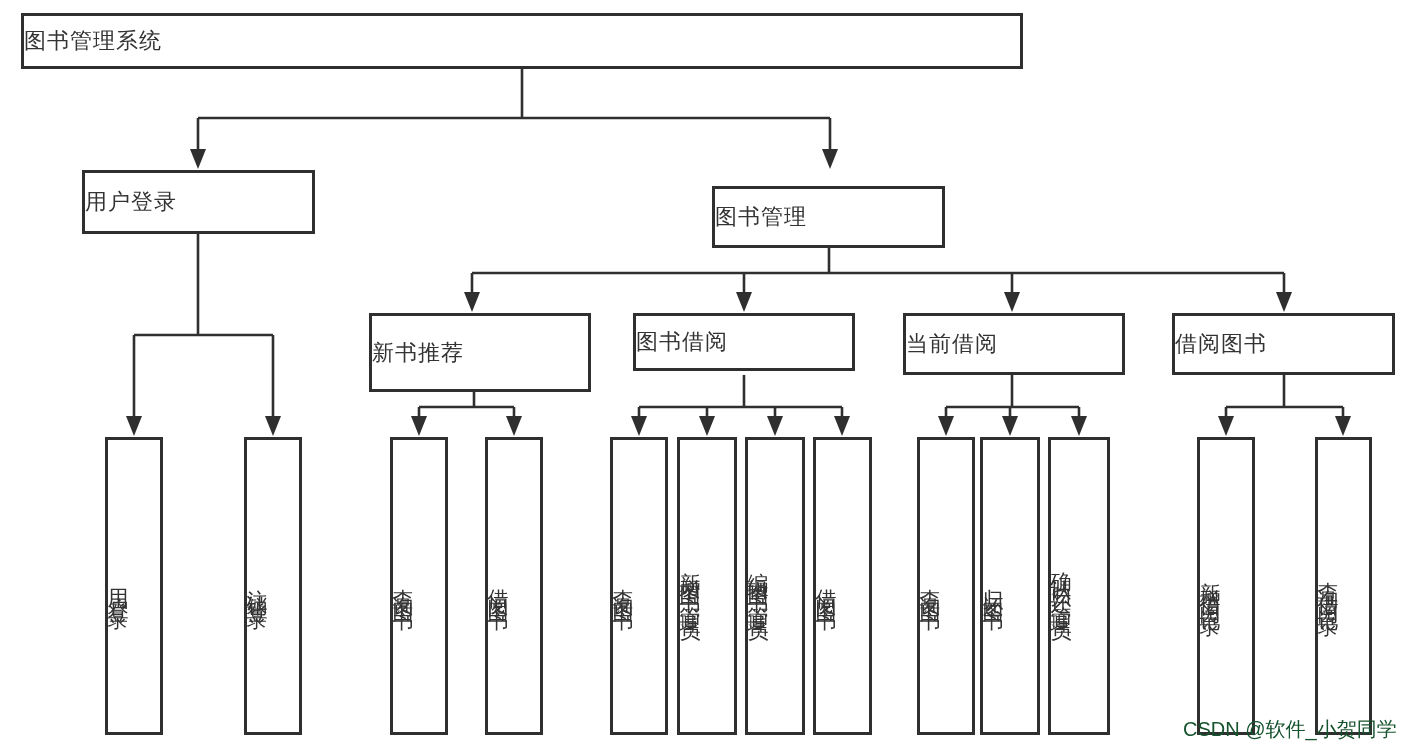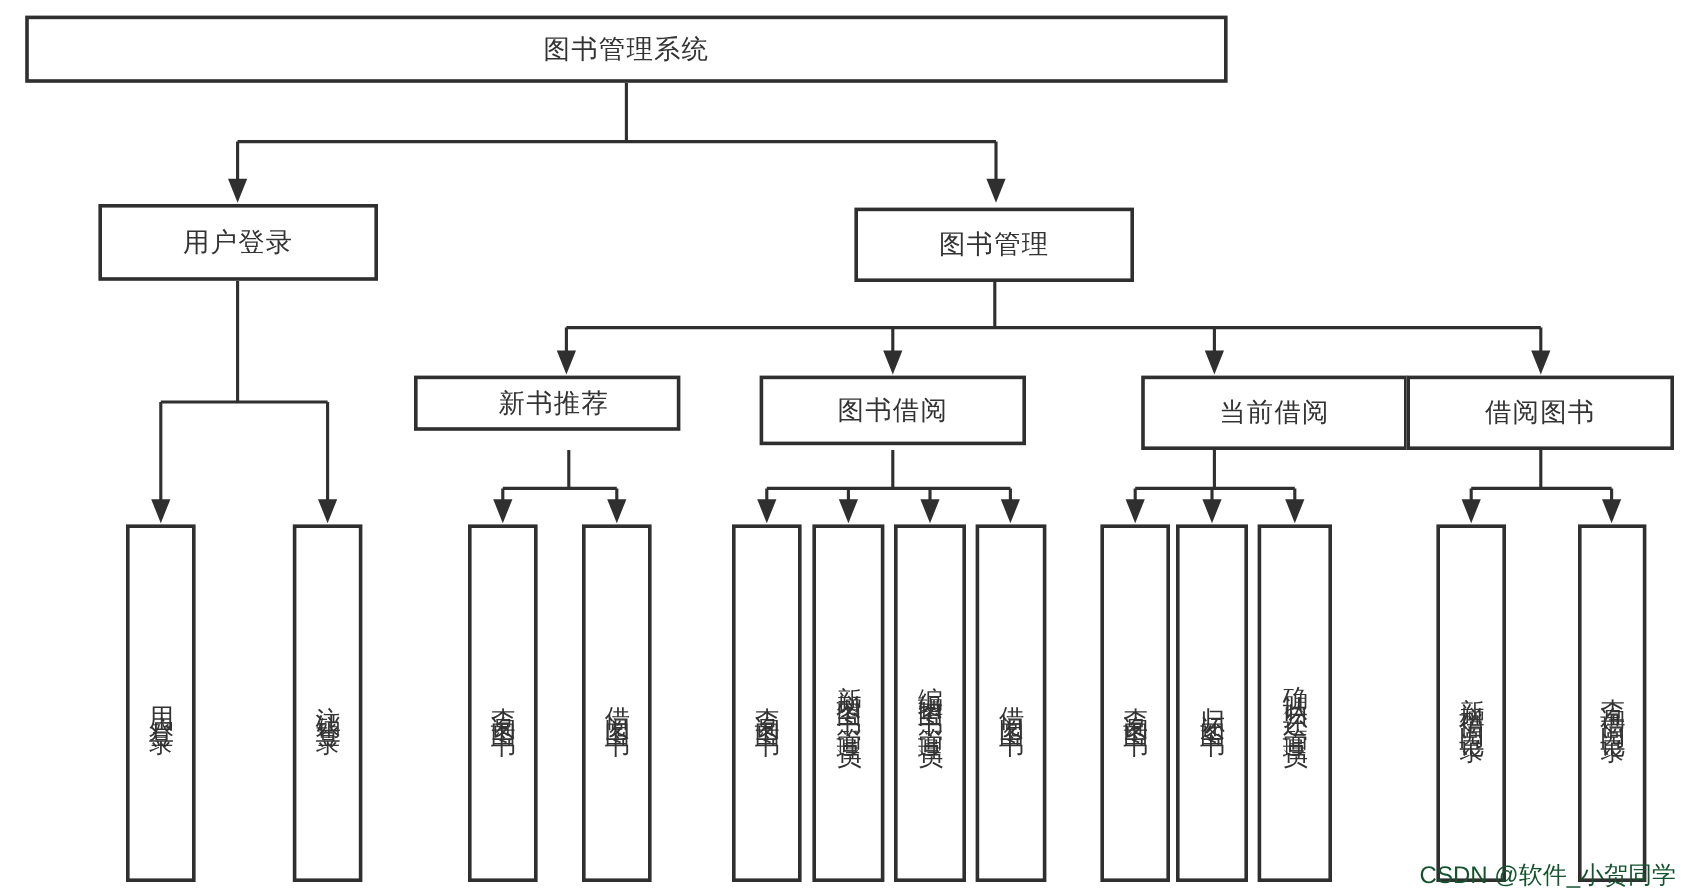--- a/index.html
+++ b/index.html
@@ -5,21 +5,21 @@
   html,body{margin:0;padding:0;background:#ffffff;}
   body{font-family:"Liberation Sans","DejaVu Sans",sans-serif;}
   #canvas{position:relative;width:1405px;height:747px;background:#ffffff;overflow:hidden;}
   .node{
     position:absolute;
     background:#ffffff;
     border:3px solid #2f2f2f;
     box-sizing:border-box;
     display:flex;
     align-items:center;
-    justify-content:center;
+    justify-content:flex-start;
     color:#333333;
     z-index:2;
   }
   .h-node span{
     font-size:22px;
     letter-spacing:1px;
     white-space:nowrap;
   }
   .v-node{
     width:58px;
@@ -99,31 +99,31 @@
     <polygon points="1335,416 1351,416 1343,436"></polygon>
   </svg>
 
   <div class="node h-node" style="left:21px;top:13px;width:1002px;height:56px;">
     <span>图书管理系统</span>
   </div>
 
   <div class="node h-node" style="left:82px;top:170px;width:233px;height:64px;">
     <span>用户登录</span>
   </div>
-  <div class="node h-node" style="left:712px;top:173px;width:233px;height:62px;">
+  <div class="node h-node" style="left:712px;top:186px;width:233px;height:62px;">
     <span>图书管理</span>
   </div>
 
-  <div class="node h-node" style="left:345px;top:313px;width:222px;height:46px;padding-left:11px;">
+  <div class="node h-node" style="left:369px;top:313px;width:222px;height:79px;">
     <span>新书推荐</span>
   </div>
   <div class="node h-node" style="left:633px;top:313px;width:222px;height:58px;">
     <span>图书借阅</span>
   </div>
-  <div class="node h-node" style="left:903px;top:313px;width:222px;height:62px;margin-left:48px;">
+  <div class="node h-node" style="left:903px;top:313px;width:222px;height:62px;">
     <span>当前借阅</span>
   </div>
   <div class="node h-node" style="left:1172px;top:313px;width:223px;height:62px;">
     <span>借阅图书</span>
   </div>
 
   <div class="node v-node" style="left:105px;">
     <span>用户登录</span>
   </div>
   <div class="node v-node" style="left:244px;">

